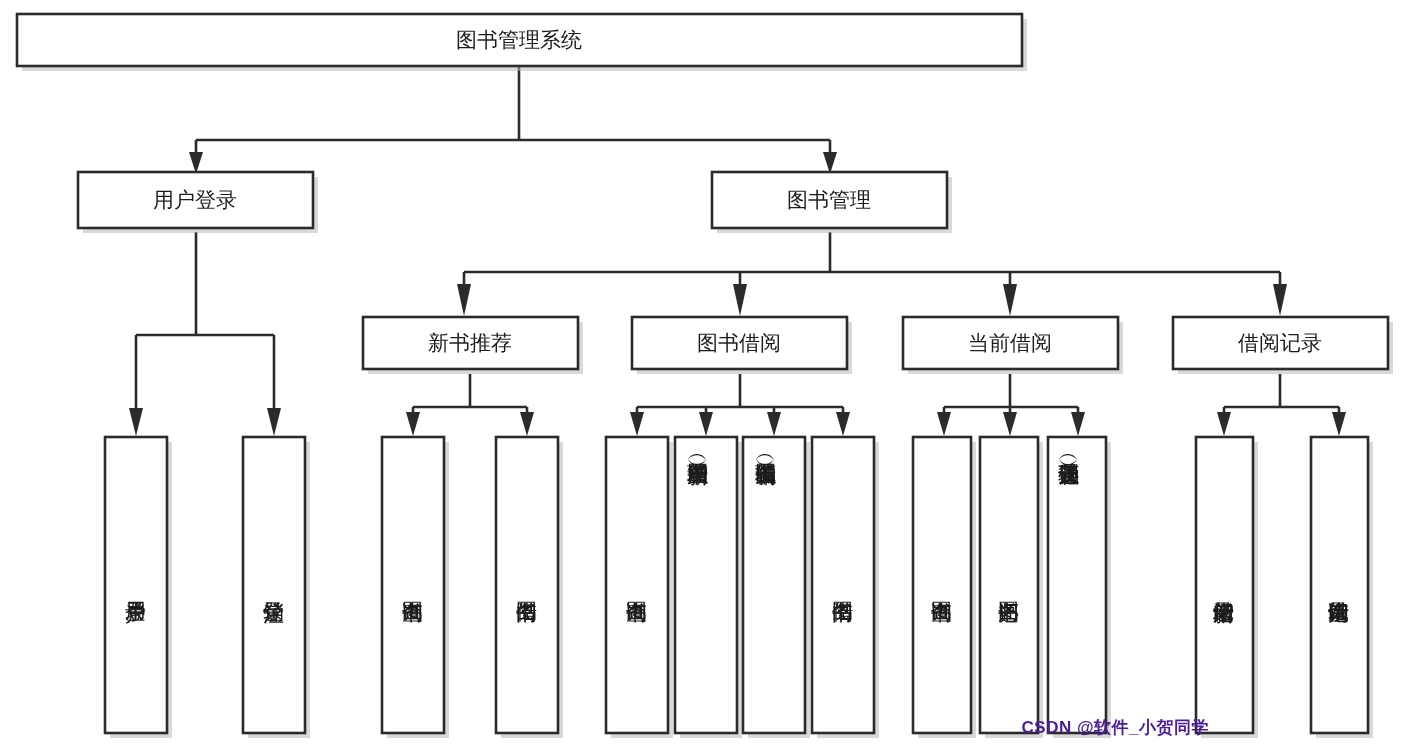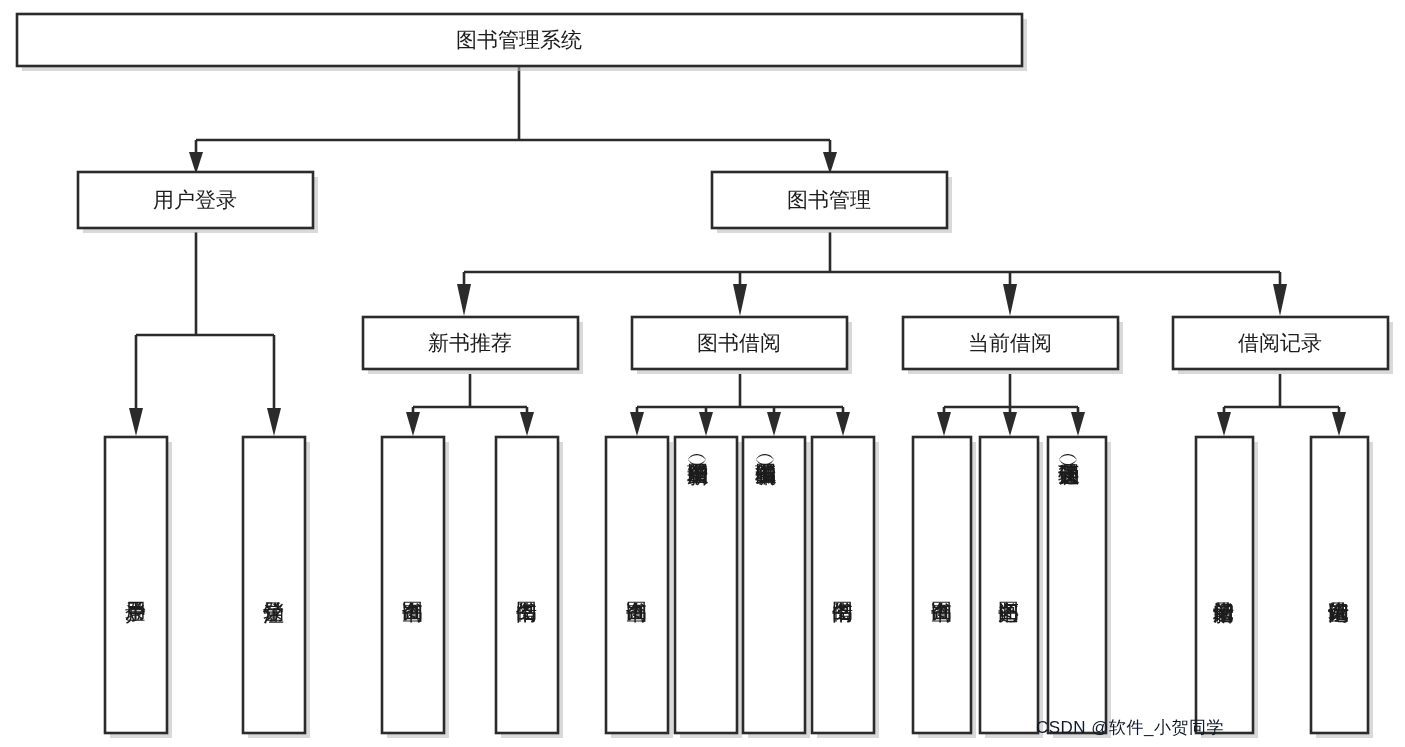--- a/index.html
+++ b/index.html
@@ -53,28 +53,29 @@
     dominant-baseline: middle;
   }
   .node-label-v {
     font-family: "Liberation Sans", "DejaVu Sans", sans-serif;
     fill: #1c1c1c;
     font-size: 21px;
     text-anchor: middle;
   }
   .watermark {
     position: absolute;
-    right: 2px;
+    right: 17px;
     bottom: 8px;
     font-family: "Liberation Sans", "DejaVu Sans", sans-serif;
     font-size: 17px;
-    color: #0f172a;
+    color: #4c1d95;
     letter-spacing: 0.5px;
     white-space: nowrap;
     user-select: none;
+    font-weight: bold;
   }
 </style>
 </head>
 <body>
 
 <div id="diagram-root">
 
   <svg class="flow" viewBox="0 0 1405 747" xmlns="http://www.w3.org/2000/svg">
 
     <g>

